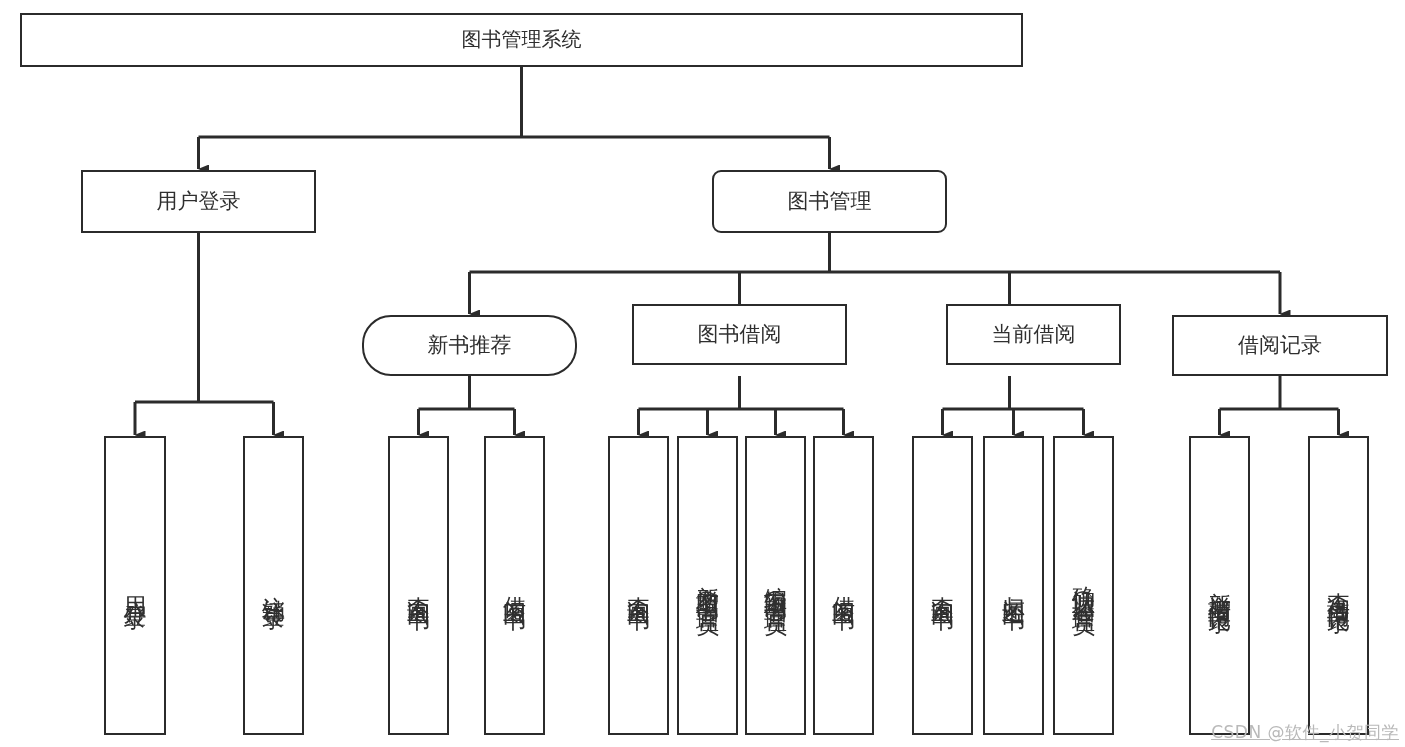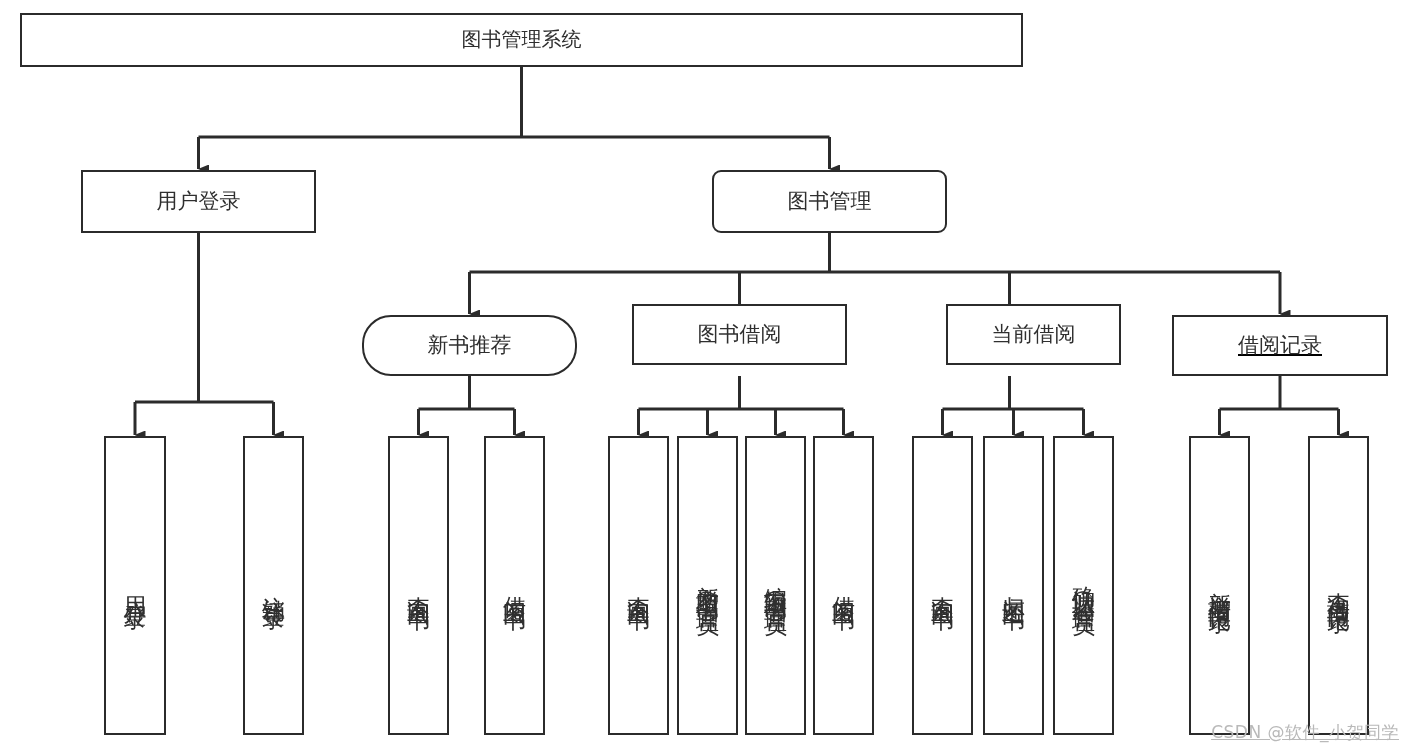--- a/index.html
+++ b/index.html
@@ -85,21 +85,21 @@
   <div id="level3-layer">
       <div class="node h" style="left: 362px; top: 315px; width: 215px; height: 61px; border-radius: 29px;">
         <span class="node-label">新书推荐</span>
       </div>
       <div class="node h" style="left: 632px; top: 304px; width: 215px; height: 61px;">
         <span class="node-label">图书借阅</span>
       </div>
       <div class="node h" style="left: 902px; top: 304px; width: 175px; height: 61px; margin-left: 44px;">
         <span class="node-label">当前借阅</span>
       </div>
-      <div class="node h" style="left: 1172px; top: 315px; width: 216px; height: 61px; text-decoration: underline;">
+      <div class="node h" style="left: 1172px; top: 315px; width: 216px; height: 61px;">
         <span class="node-label">借阅记录</span>
       </div>
     </div>
   <div id="leaf-layer">
       <div class="node v" style="left: 104px; top: 436px; width: 62px; height: 299px;">
         <span class="node-label">用户登录</span>
       </div>
       <div class="node v" style="left: 243px; top: 436px; width: 61px; height: 299px;">
         <span class="node-label">注销登录</span>
       </div>

